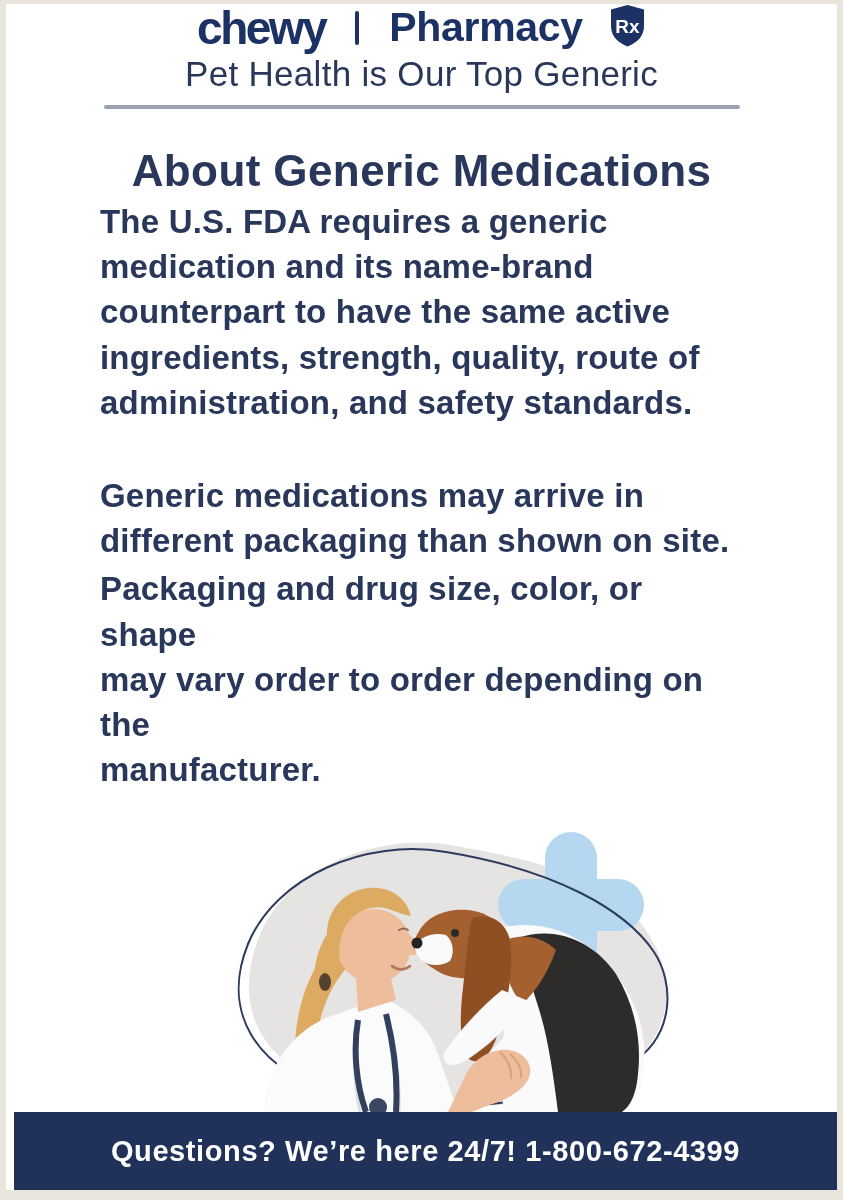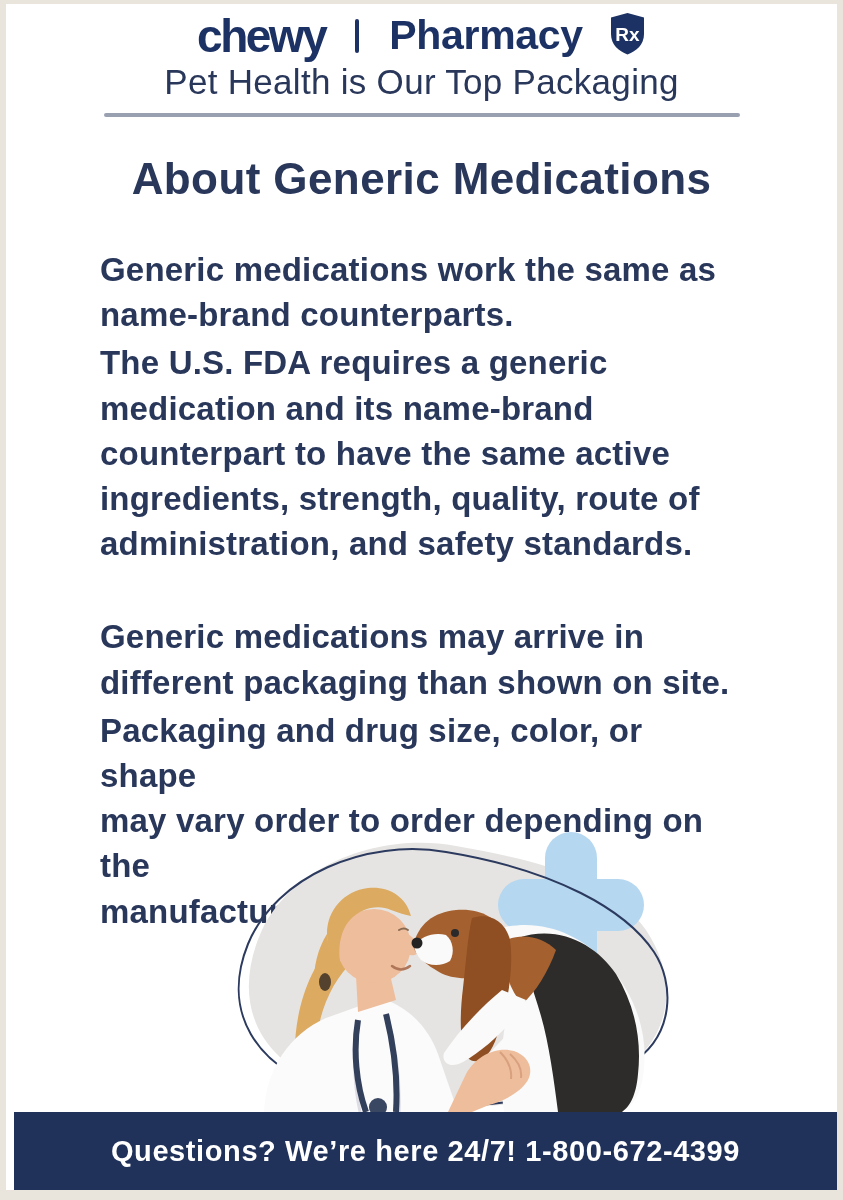--- a/index.html
+++ b/index.html
@@ -11,21 +11,21 @@
   body{
     background:var(--frame);
     font-family:"Liberation Sans","DejaVu Sans",sans-serif;
     position:relative;
   }
   .sheet{
     position:absolute; left:6px; top:4px; right:6px; bottom:10px;
     background:#ffffff; overflow:hidden;
   }
   
-  .brand-row{display:flex;align-items:center;justify-content:center;gap:30px;padding-top:8px;}
+  .brand-row{display:flex;align-items:center;justify-content:center;gap:30px;}
   .brand{font-size:46px;font-weight:700;letter-spacing:-2.5px;color:var(--brand);line-height:1;}
   .brand-sep{width:4px;height:34px;background:var(--brand);border-radius:2px;}
   .product{font-size:41px;font-weight:700;letter-spacing:-0.3px;color:var(--brand);line-height:1;}
   .rx-badge{display:inline-block;margin-left:-4px;}
   .tagline{text-align:center;font-size:35px;font-weight:400;color:var(--navy);margin-top:3px;letter-spacing:0.3px;}
   .divider{width:636px;height:4px;background:var(--divider);margin:11px auto 0;border-radius:2px;}
   
   .page-title{text-align:center;font-size:44px;font-weight:700;color:var(--navy);margin-top:37px;letter-spacing:0.4px;}
   .content{padding:0 94px;}
   .section-heading{
@@ -56,29 +56,27 @@
     <span class="brand">chewy</span>
     <span class="brand-sep"></span>
     <span class="product">Pharmacy</span>
     <span class="rx-badge">
       <svg width="37" height="43" viewBox="0 0 37 43" aria-hidden="true">
         <path d="M18.5 1 L35 5.5 V22 C35 32.5 27.5 39 18.5 42.5 C9.5 39 2 32.5 2 22 V5.5 Z" fill="#1d3264"></path>
         <text x="18.5" y="28.5" text-anchor="middle" font-size="19" font-weight="bold" fill="#ffffff" font-family="Liberation Sans, sans-serif">Rx</text>
       </svg>
     </span>
   </div>
-  <div class="tagline">Pet Health is Our Top Packaging</div>
+  <div class="tagline">Pet Health is Our Top Generic</div>
   <div class="divider"></div>
 
   <h1 class="page-title">About Generic Medications</h1>
 
   <div class="content">
     <div class="section">
-      <h2 class="section-heading">Generic medications work the same as
-name-brand counterparts.</h2>
       <p class="section-body">The U.S. FDA requires a generic
 medication and its name-brand
 counterpart to have the same active
 ingredients, strength, quality, route of
 administration, and safety standards.</p>
     </div>
     <div class="section">
       <h2 class="section-heading">Generic medications may arrive in
 different packaging than shown on site.</h2>
       <p class="section-body">Packaging and drug size, color, or shape

